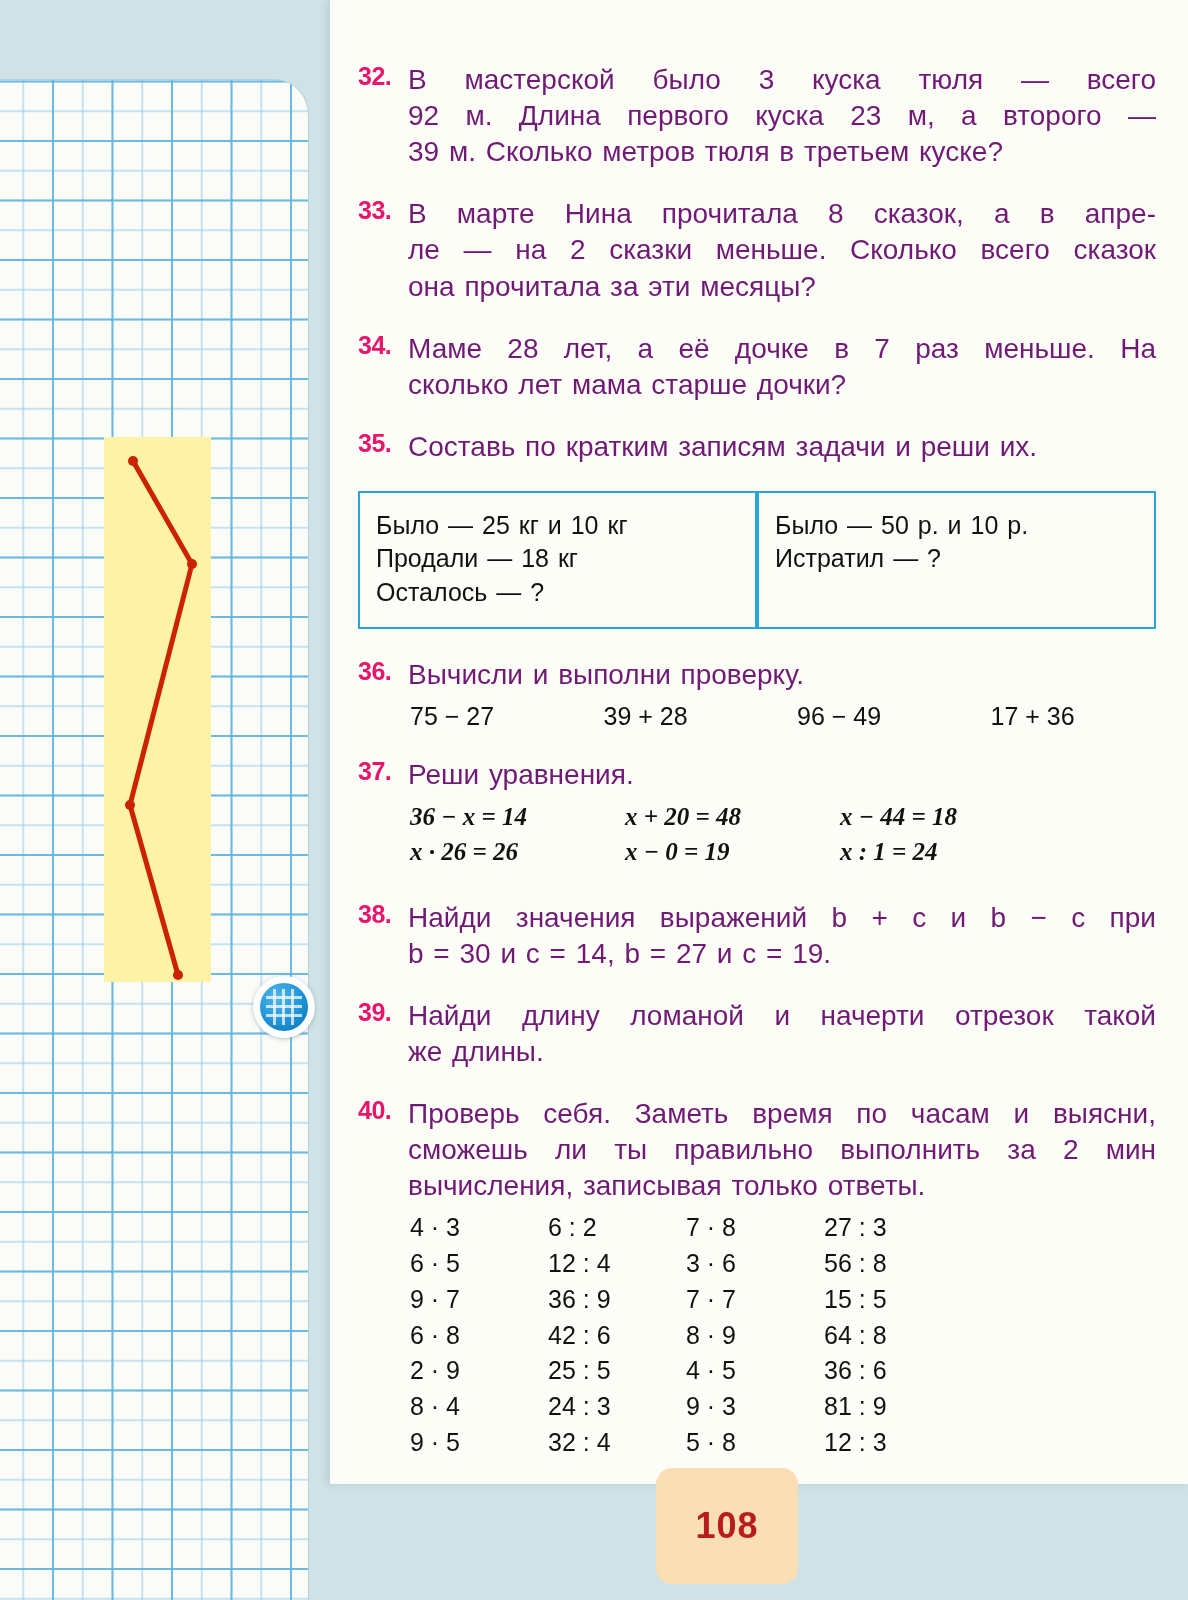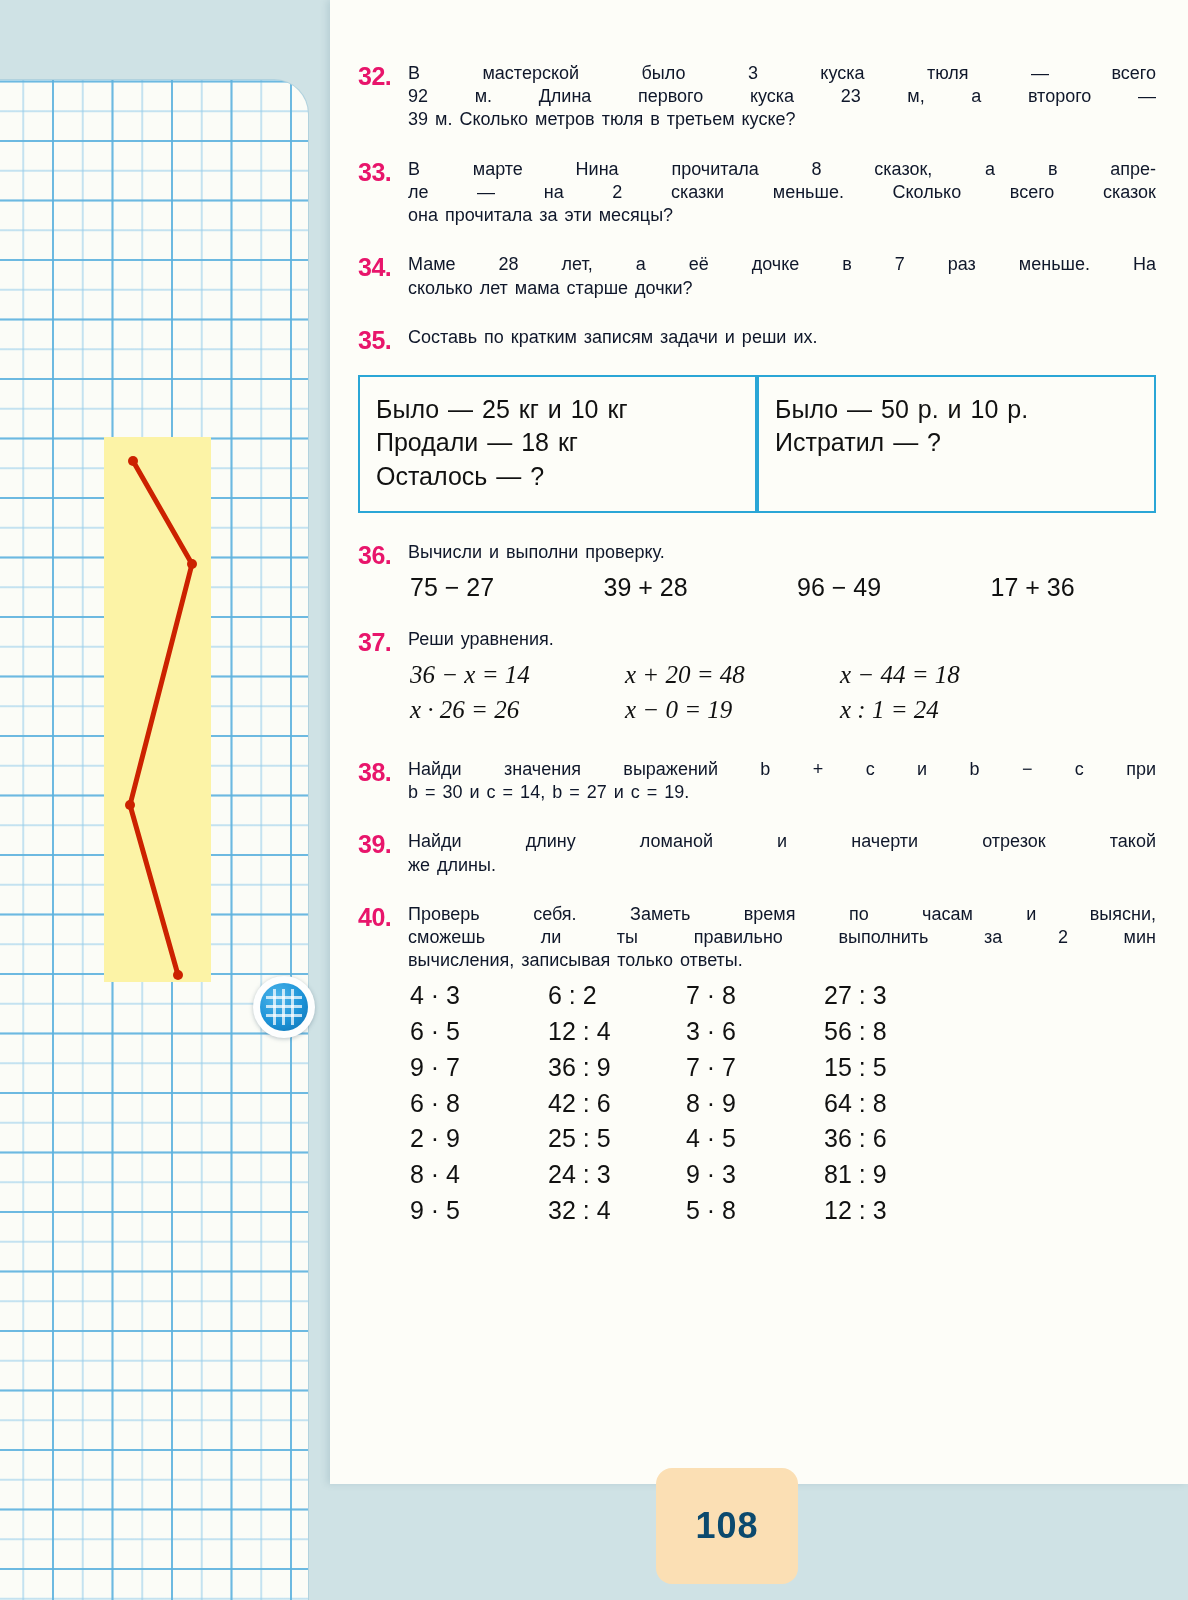--- a/index.html
+++ b/index.html
@@ -119,23 +119,23 @@
     position: absolute;
     left: 0;
     top: 0;
     color: #e8156b;
     font-weight: bold;
     font-size: 25px;
     letter-spacing: -0.5px;
   }
   .ex p {
     margin: 0;
-    font-size: 18px;
+    font-size: 28px;
     line-height: 1.29;
-    color: #0f172a;
+    color: #701a75;
     text-align: justify;
     text-align-last: left;
     word-spacing: 2px;
   }
   .ex p.nojust { text-align: left; }
 
   
   .cards {
     display: flex;
     margin-top: 14px;
@@ -166,21 +166,21 @@
     font-size: 25px;
     color: #111;
     white-space: nowrap;
   }
   .exprs-36 .cell { width: 168px; }
 
   .eqgrid {
     margin-top: 6px;
     padding-left: 2px;
   }
-  .eqrow { display: flex; }
+  .eqrow { display: flex; font-weight: bold; }
   .eqrow .cell {
     width: 215px;
     font-size: 25px;
     color: #111;
     white-space: nowrap;
     line-height: 1.42;
   }
   .ital { font-family: "Liberation Serif", serif; font-style: italic; }
 
   
@@ -204,21 +204,21 @@
     top: 1468px;
     width: 142px;
     height: 116px;
     background: #fbdfb4;
     border-radius: 16px;
     display: flex;
     align-items: center;
     justify-content: center;
     font-size: 36px;
     font-weight: bold;
-    color: #0c4a6e;
+    color: #b91c1c;
     letter-spacing: 1px;
   }
 </style>
 </head>
 <body>
 
 <div id="grid-panel"></div>
 
 <div id="ломаная-figure">
   <div class="yellowbox"></div>

